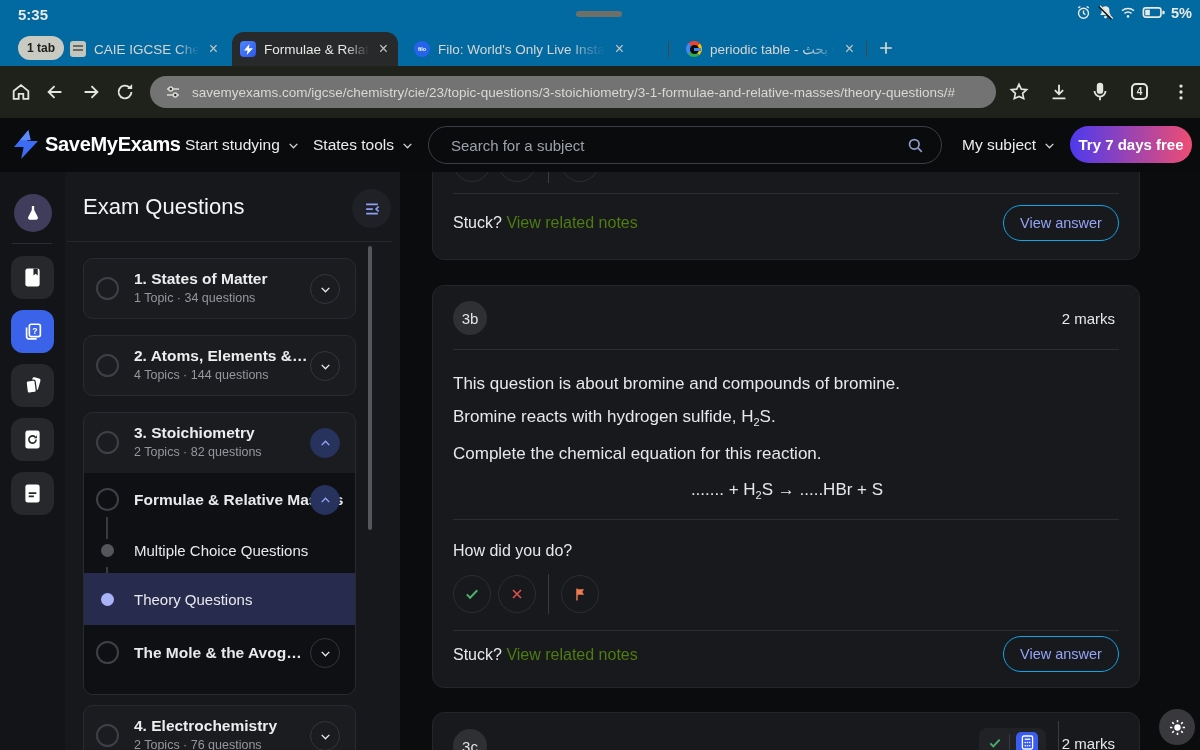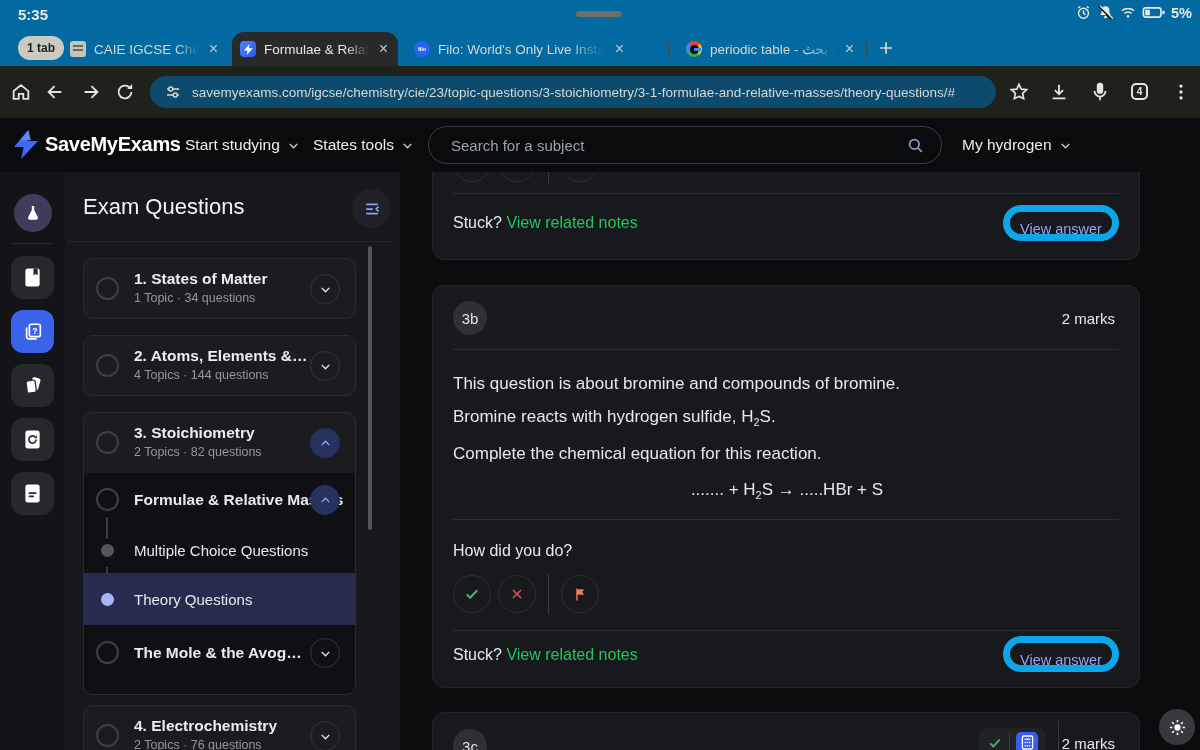--- a/index.html
+++ b/index.html
@@ -25,21 +25,21 @@
   .fav-filo { background:#2563eb; border-radius:50%; color:#fff; font-size:5.5px; font-weight:700; display:flex; align-items:center; justify-content:center; }
   .fav-g { border-radius:50%; background:conic-gradient(from -40deg,#ea4335 0 25%,#fbbc05 25% 50%,#34a853 50% 75%,#4285f4 75% 100%); position:relative; }
   .fav-g::before{ content:""; position:absolute; inset:3.5px; background:#0c0d09; border-radius:50%; }
   .fav-g::after{ content:""; position:absolute; left:8px; top:6.5px; width:7px; height:3px; background:#4285f4; }
   .tabsep { top:41px; width:1px; height:16px; background:#45463f; }
   .plusbtn { top:38px; color:#d9dad4; }
 
   
   #addrbar { left:0; top:66px; width:1200px; height:52px; background:#1f221b; }
   .navico { top:15px; width:22px; height:22px; color:#e3e5de; }
-  #omnibox { left:150px; top:10px; width:846px; height:32px; border-radius:16px; background:#0c4a6e; display:flex; align-items:center; padding:0 14px; gap:10px; }
+  #omnibox { left:150px; top:10px; width:846px; height:32px; border-radius:16px; background:#737373; display:flex; align-items:center; padding:0 14px; gap:10px; }
   #urltext { color:#d8dad3; font-size:13.5px; white-space:nowrap; overflow:hidden; width:780px; }
   .rtico { top:15px; width:22px; height:22px; color:#e3e5de; }
   #tabcountbox { border:2px solid #e3e5de; border-radius:5px; width:17px; height:17px; margin:2px; color:#e3e5de; font-size:10px; font-weight:700; text-align:center; line-height:13px; }
 
   
   #smehdr { left:0; top:118px; width:1200px; height:54px; background:#0a0b0d; }
   #brand { left:14px; top:12px; display:flex; align-items:center; gap:7px; }
   #brandname { color:#fff; font-size:20px; font-weight:700; letter-spacing:-0.3px; }
   .navlink { top:18px; display:flex; align-items:center; gap:7px; color:#eceded; font-size:15.5px; font-weight:500; }
   #searchpill { left:428px; top:8px; width:514px; height:38px; border:1px solid #3c3e45; border-radius:19px; display:flex; align-items:center; padding:0 16px 0 22px; }
@@ -78,22 +78,22 @@
 
   
   #mainarea { left:400px; top:172px; width:800px; height:578px; background:#0b0c0e; overflow:hidden; }
   .qcard { position:absolute; left:32px; width:708px; background:#18191c; border:1px solid #242529; border-radius:12px; }
   .cdiv { position:absolute; left:20px; right:20px; height:1px; background:#2c2d31; }
   .qtext { position:absolute; left:20px; font-size:17px; color:#e7e8ea; }
   sub { font-size:11px; }
   .badge { position:absolute; left:20px; width:34px; height:34px; border-radius:50%; background:#2f3034; color:#e2e3e5; font-size:15px; display:flex; align-items:center; justify-content:center; }
   .marks { position:absolute; right:24px; font-size:15px; color:#e7e8ea; }
   .stucktxt { position:absolute; left:20px; font-size:16px; color:#e8e9ec; }
-  .stucktxt a { color:#22c55e; text-decoration:none; }
-  .vabtn { position:absolute; right:20px; width:116px; height:36px; border:7px solid #0ea5e9; border-radius:18px; background:transparent; color:#93a4f7; font-size:14.5px; text-align:center; line-height:34px; }
+  .stucktxt a { color:#4d7c0f; text-decoration:none; }
+  .vabtn { position:absolute; right:20px; width:116px; height:36px; border:1px solid #0ea5e9; border-radius:18px; background:transparent; color:#93a4f7; font-size:14.5px; text-align:center; line-height:34px; }
   .hddrow { position:absolute; left:20px; display:flex; align-items:center; gap:7px; }
   .hddc { width:38px; height:38px; border-radius:50%; border:1px solid #2c2d31; display:flex; align-items:center; justify-content:center; }
   .hddsep { width:1px; height:40px; background:#3a3b3f; margin:0 5px; }
   #themebtn { position:absolute; left:759px; top:537px; width:36px; height:36px; border-radius:50%; background:#39393d; display:flex; align-items:center; justify-content:center; z-index:5; }
   .minipill { position:absolute; left:546px; top:15px; width:67px; height:29px; border-radius:8px; background:#212226; display:flex; align-items:center; justify-content:center; gap:6px; }
   .minisep { width:1px; height:18px; background:#3a3b3f; }
   .calcsq { width:22px; height:22px; border-radius:5px; background:#3a5cf0; display:flex; align-items:center; justify-content:center; }
   .tallsep { position:absolute; left:625px; top:8px; width:1px; height:40px; background:#3a3b3f; }
 </style>
 </head>
@@ -251,25 +251,26 @@
       </svg>
   </div>
   <div class="abs" id="searchpill">
     <input type="text" placeholder="Search for a subject" style="">
     <svg width="19" height="19" viewBox="0 0 24 24" fill="none" stroke="#8e9bc9" stroke-width="2.2">
         <circle cx="10.5" cy="10.5" r="6"></circle>
         <path d="M15 15l5 5"></path>
       </svg>
   </div>
   <div class="abs navlink" style="left:962px;">
-    <span>My hydrogen</span>
+    <span>My subject</span>
     <svg width="13" height="13" viewBox="0 0 24 24" fill="none" stroke="#cfd0d4" stroke-width="2.6">
         <path d="M5 9l7 7 7-7"></path>
       </svg>
   </div>
+  <div class="abs" id="ctabtn">Try 7 days free</div>
 </div>
 
 <div class="abs" id="rail">
   <div class="abs" id="avatar">
     <svg width="20" height="20" viewBox="0 0 24 24">
         <path d="M10.6 3.5h2.8v5l4.3 8.2c.8 1.5-.3 3.3-2 3.3H8.3c-1.7 0-2.8-1.8-2-3.3l4.3-8.2z" fill="#fff"></path>
       </svg>
   </div>
   <div class="abs" id="raildiv"></div>
   <div class="abs railbtn" style="top:84px;">

